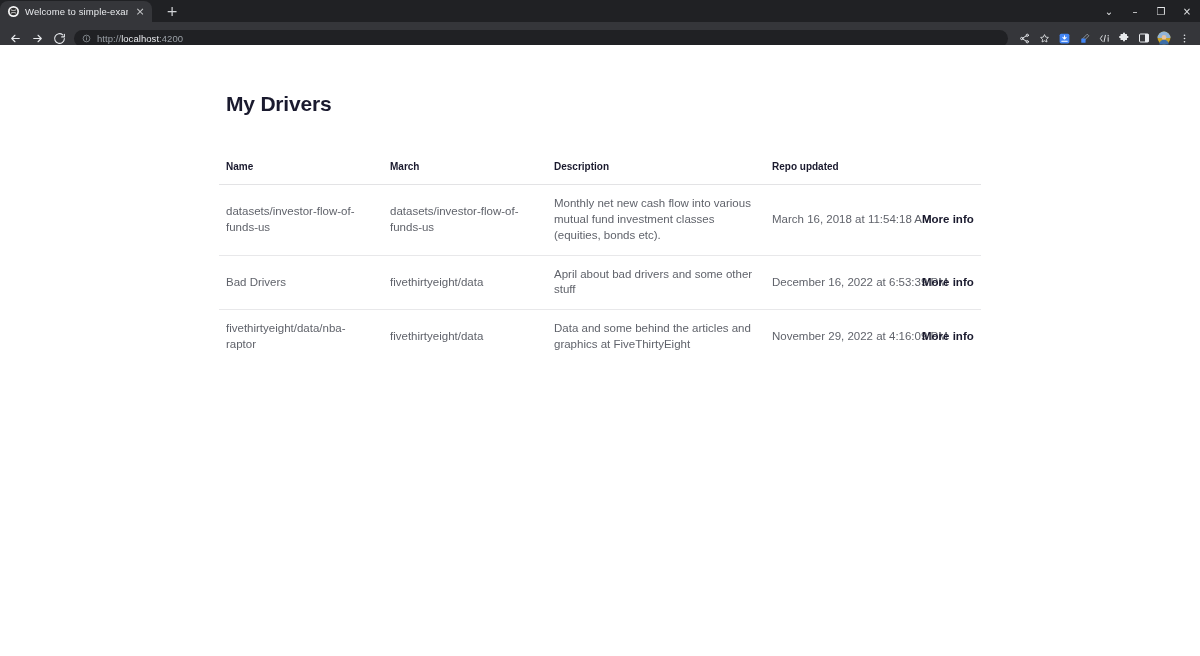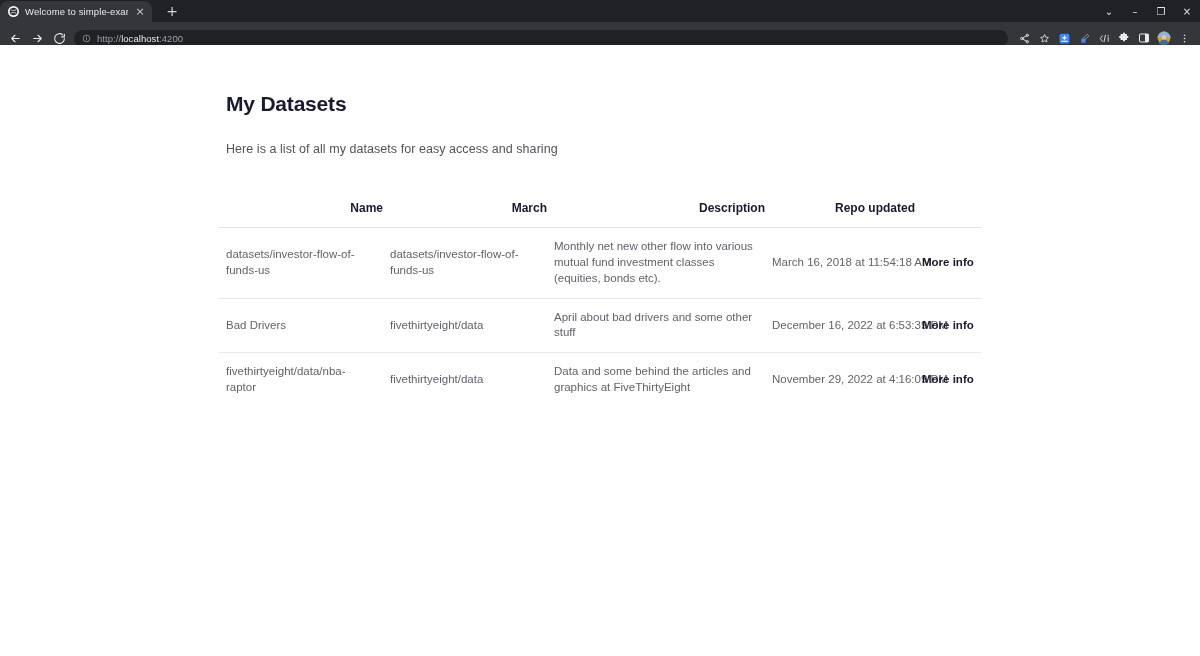--- a/index.html
+++ b/index.html
@@ -105,21 +105,21 @@
   p.page-sub {
     font-size: 12.5px; color: #52525b; margin: 26px 0 0 7px;
     letter-spacing: .05px;
   }
 
   table.datasets {
     margin-top: 45px; width: 762px;
     border-collapse: collapse; table-layout: fixed;
   }
   table.datasets th {
-    text-align: right; font-size: 12px; font-weight: bold;
+    text-align: left; font-size: 10px; font-weight: bold;
     color: #1a1a2e; padding: 0 0 12px 7px;
     border-bottom: 1px solid #e3e3e5;
     vertical-align: bottom;
   }
   table.datasets td {
     font-size: 11.5px; color: #60636b;
     padding: 11px 10px 11px 7px;
     border-bottom: 1px solid #e8e8ea;
     vertical-align: middle; line-height: 1.38;
   }
@@ -250,22 +250,21 @@
             <circle cx="12" cy="19" r="1.8"></circle>
           </svg>
       </div>
     </div>
   </div>
 
   <div class="viewport">
     <div class="page">
       <div class="container">
 
-        <h1 class="page-title">My Datasets</h1>
-        <p class="page-sub">Here is a list of all my datasets for easy access and sharing</p>
+        <h1 class="page-title">My Drivers</h1>
 
         <table class="datasets">
           <colgroup>
             <col class="col-name">
               <col class="col-repo">
               <col class="col-desc">
               <col class="col-date">
               <col class="col-act">
           </colgroup>
           <thead>
@@ -274,21 +273,21 @@
               <th>March</th>
               <th>Description</th>
               <th>Repo updated</th>
               <th></th>
             </tr>
           </thead>
           <tbody>
             <tr>
               <td>datasets/investor-flow-of-funds-us</td>
               <td>datasets/investor-flow-of-funds-us</td>
-              <td>Monthly net new other flow into various mutual fund investment classes (equities, bonds etc).</td>
+              <td>Monthly net new cash flow into various mutual fund investment classes (equities, bonds etc).</td>
               <td class="cell-date">March 16, 2018 at 11:54:18 AM</td>
               <td class="cell-action"><a class="more-info">More info</a></td>
             </tr>
             <tr>
               <td>Bad Drivers</td>
               <td>fivethirtyeight/data</td>
               <td>April about bad drivers and some other stuff</td>
               <td class="cell-date">December 16, 2022 at 6:53:39 PM</td>
               <td class="cell-action"><a class="more-info">More info</a></td>
             </tr>

